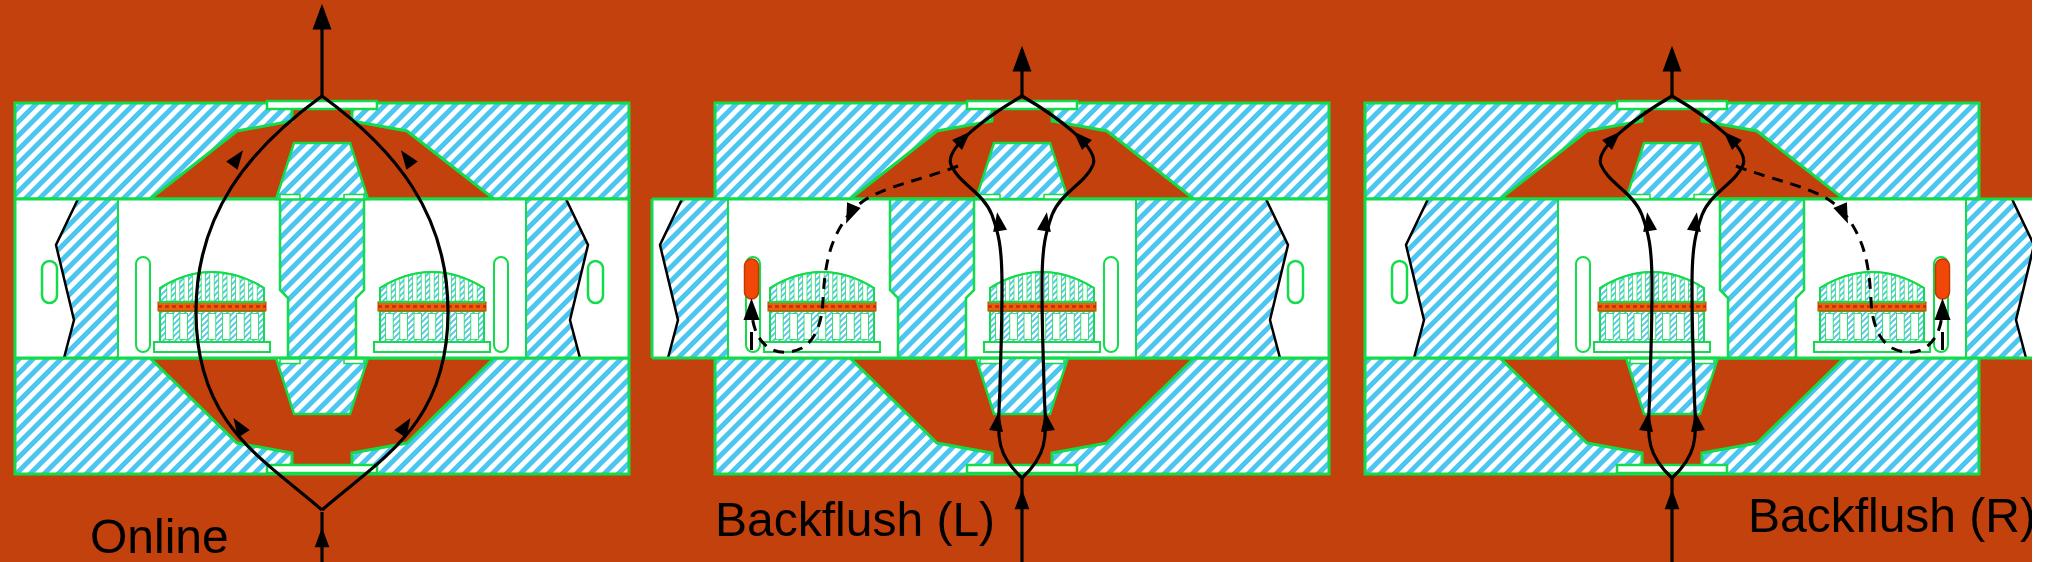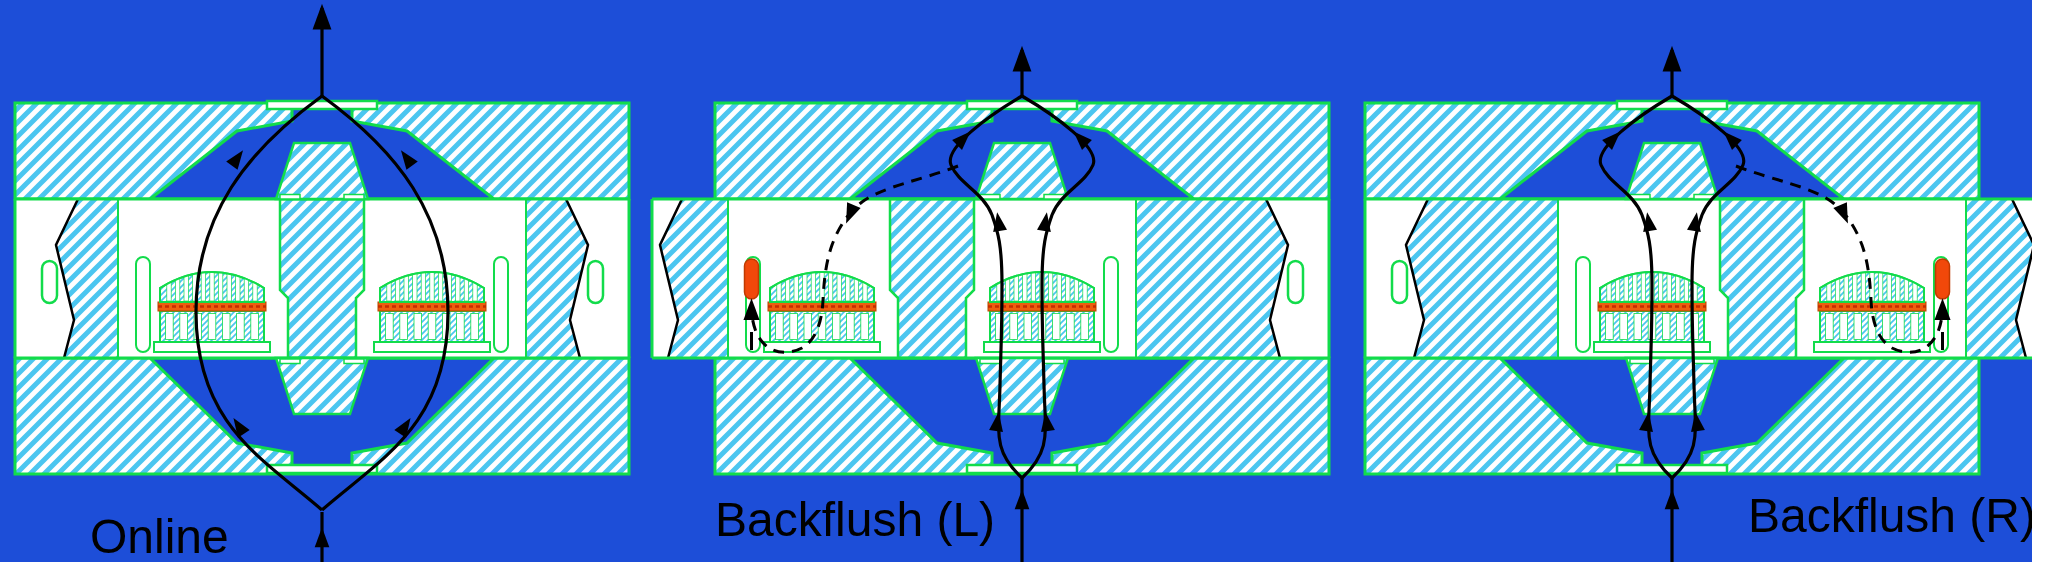--- a/index.html
+++ b/index.html
@@ -1,16 +1,16 @@
 <!DOCTYPE html>
 <html><head>
 <meta charset="utf-8">
 <style>
   html,body{margin:0;padding:0;background:#fff;}
-  .figure{position:relative;width:2032px;height:562px;background:#1d4ed8;overflow:hidden;
+  .figure{position:relative;width:2032px;height:562px;background:#c2410c;overflow:hidden;
           font-family:"Liberation Sans", sans-serif;}
   svg{position:absolute;left:0;top:0;}
   svg text{font-family:"Liberation Sans", sans-serif;font-size:48px;}
 </style>
 </head>
 <body>
 
 <div class="figure">
   <svg id="diagram" width="2048" height="562" viewBox="0 0 2048 562">
     <defs id="defs-root">

